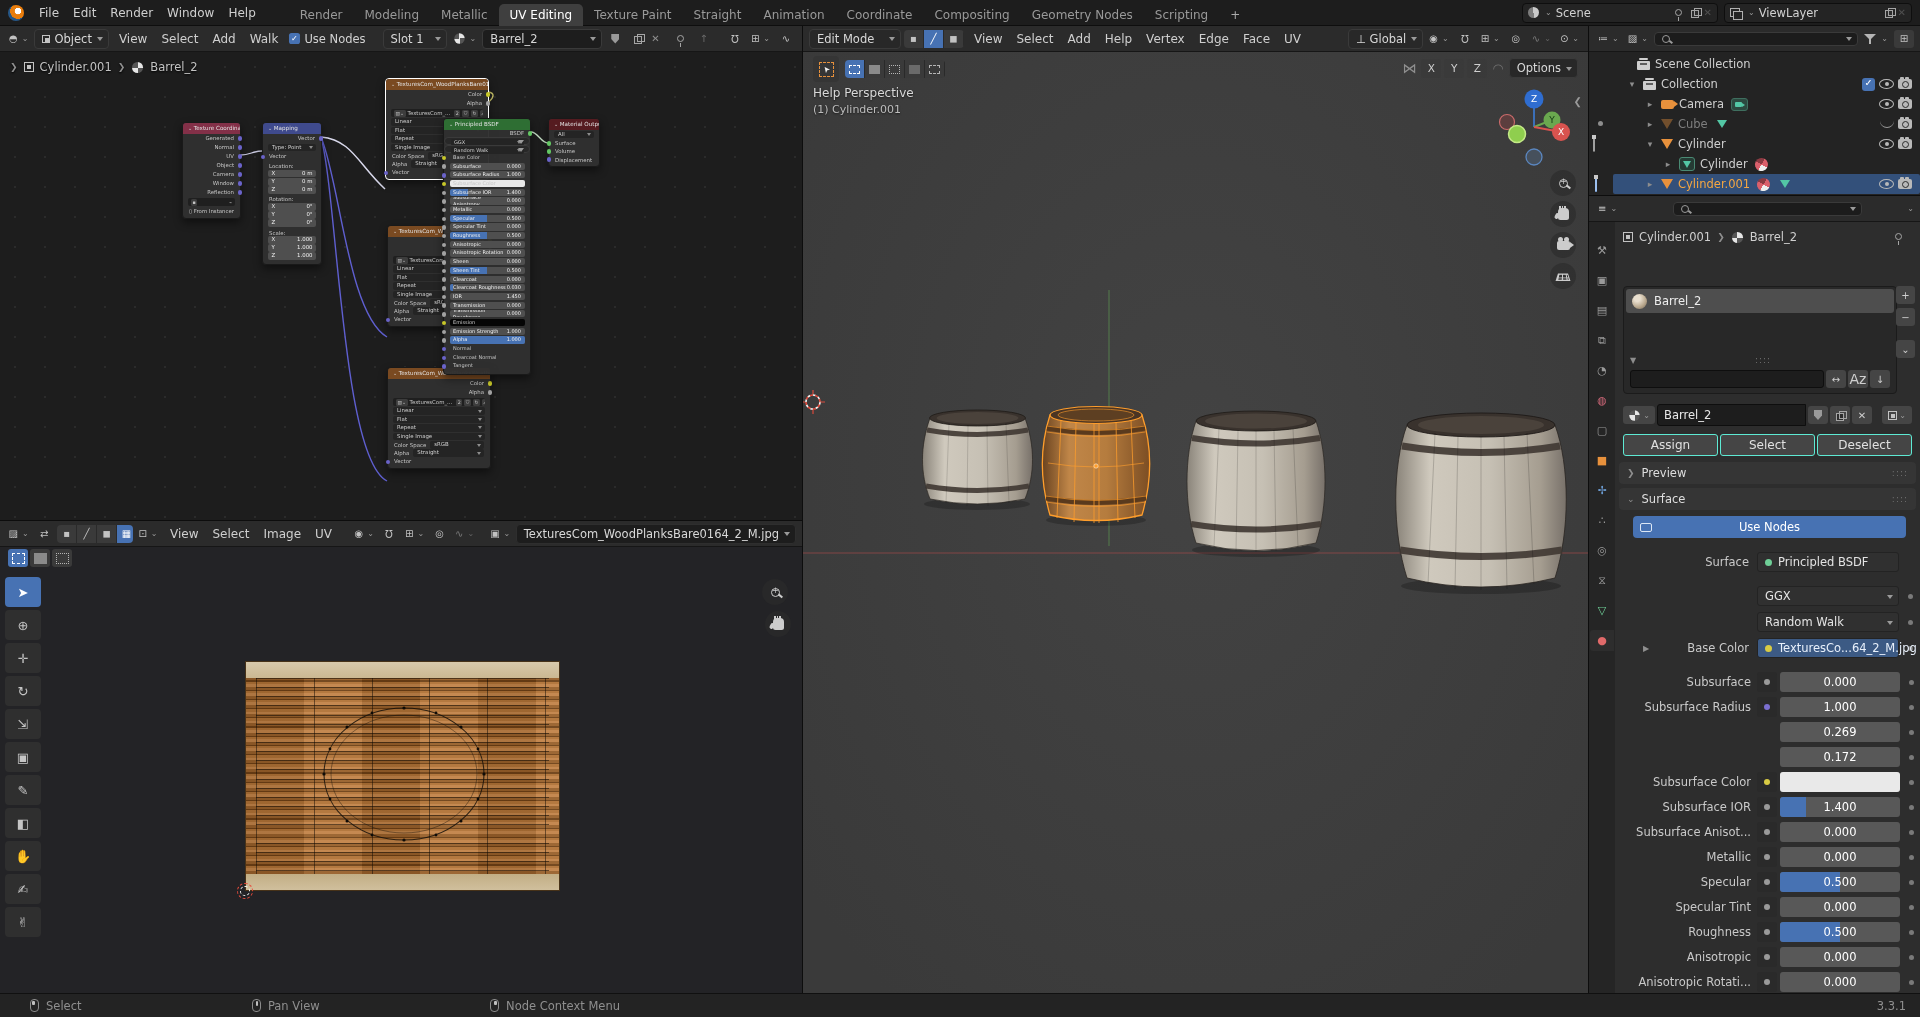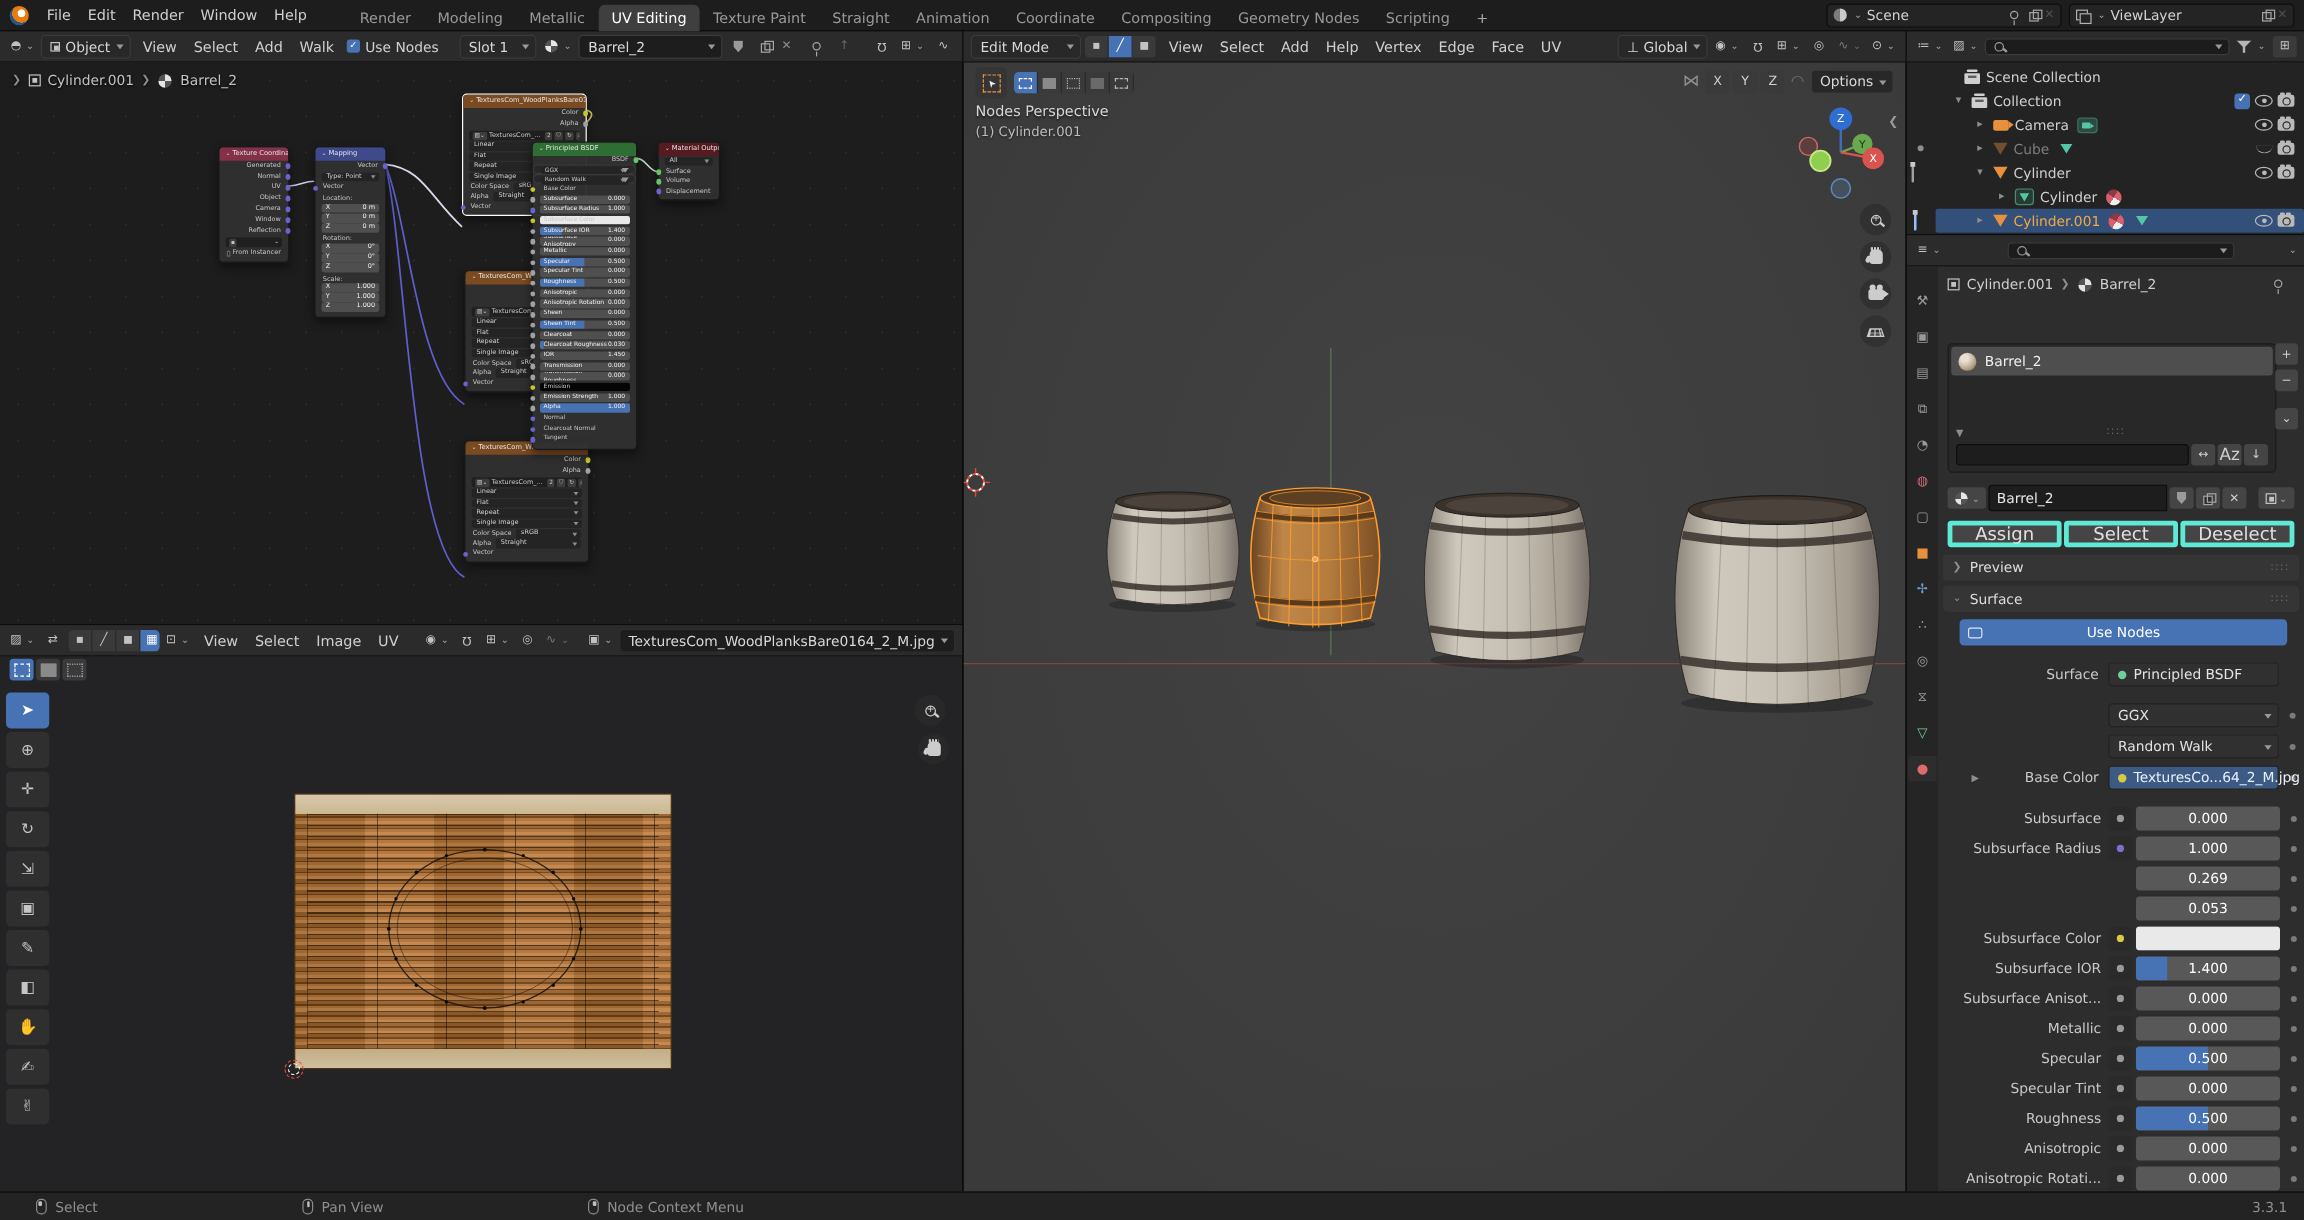--- a/index.html
+++ b/index.html
@@ -175,21 +175,21 @@
 .filterrow{position:absolute;left:6px;right:6px;top:66px;height:14px;display:flex;align-items:center;color:#8d8d8d;font-size:9px}
 .filterrow .gripc{flex:1;text-align:center;letter-spacing:1px;color:#6e6e6e}
 .srchrow{position:absolute;left:6px;right:6px;top:82px;height:20px;display:flex;align-items:center;gap:2px}
 .srchfield{flex:1;height:18px;background:#1d1d1d;border:1px solid #0e0e0e;border-radius:3px}
 .sqbtn{width:20px;height:18px;background:#454545;border-radius:3px;display:flex;align-items:center;justify-content:center;font-size:10px;color:#cfcfcf}
 .btncol{position:absolute;right:4px;width:20px}
 .btncol .sqbtn{margin-bottom:4px;width:19px}
 .matrow{position:absolute;left:8px;top:182px;right:8px;height:22px;display:flex;align-items:center;gap:2px}
 .namefield{flex:1;height:22px;background:#1d1d1d;border:1px solid #0e0e0e;border-radius:3px 0 0 3px;display:flex;align-items:center;padding:0 6px;color:#e8e8e8;font-size:11.5px}
 .actrow{position:absolute;left:8px;top:212px;right:8px;display:flex;gap:2px}
-.actbtn{flex:1;height:22px;background:#454545;border:4px solid #5eead4;border-radius:3px;display:flex;align-items:center;justify-content:center;font-size:15px;color:#e0e0e0}
+.actbtn{flex:1;height:22px;background:#454545;border:1px solid #5eead4;border-radius:3px;display:flex;align-items:center;justify-content:center;font-size:12px;color:#e0e0e0}
 .panelhdr{position:absolute;left:4px;right:4px;height:22px;background:#353535;border-radius:4px;display:flex;align-items:center;gap:7px;padding:0 8px;color:#dedede;font-size:11.5px}
 .panelhdr .grip{margin-left:auto;color:#6e6e6e;font-size:9px;letter-spacing:1px}
 .usenodes{position:absolute;left:18px;right:14px;height:22px;background:#4772b3;border-radius:4px;display:flex;align-items:center;justify-content:center;color:#fff;font-size:11.5px}
 .usenodes .nic{position:absolute;left:7px;width:12px;height:9px;border:1.2px solid #dce7f5;border-radius:2px}
 .fldrow{position:absolute;left:0;right:0;height:20px;display:flex;align-items:center}
 .fldlbl{width:142px;text-align:right;padding-right:8px;color:#c9c9c9;font-size:11.5px;white-space:nowrap}
 .fldval{width:142px;height:20px;background:#303030;border:1px solid #232323;border-radius:3px;display:flex;align-items:center;gap:6px;padding:0 7px;font-size:11.5px;color:#e3e3e3;position:relative}
 .fldval.ddv::after{content:"";position:absolute;right:5px;top:50%;margin-top:-1.5px;border-left:3.5px solid transparent;border-right:3.5px solid transparent;border-top:4px solid #9a9a9a}
 .fldval.texlink{background:#3c5a84;color:#e8f0fb}
 .gdot{width:7px;height:7px;border-radius:50%;background:#6fcf97;flex:none}
@@ -962,21 +962,21 @@
 
       <span class="axbtn">X</span>
           <span class="axbtn">Y</span>
           <span class="axbtn">Z</span>
         </span>
       <span class="xg" style="font-size:13px;opacity:.6">◠</span>
       <span class="dd">Options</span>
     </div>
     <span class="collapse" style="right:6px;top:70px">❮</span>
 
-    <div class="vtext" style="top:60px;font-size:12px">Nodes Perspective</div>
+    <div class="vtext" style="top:60px;font-size:12px">Help Perspective</div>
     <div class="vtext" style="top:77px;font-size:11px;color:#bdbdbd">(1) Cylinder.001</div>
 
     <svg width="785" height="967" style="position:absolute;inset:0">
       <defs>
         <linearGradient id="wood" x1="0" y1="0" x2="1" y2="0">
           <stop offset="0" stop-color="#8a847a"></stop>
             <stop offset=".2" stop-color="#cfc9bd"></stop>
           <stop offset=".55" stop-color="#c6c0b4"></stop>
             <stop offset=".85" stop-color="#a59d90"></stop>
           <stop offset="1" stop-color="#78716a"></stop>
@@ -1323,21 +1323,21 @@
           <i class="rdot"></i>
         </div>
           <div class="vr cont">
           <span class="vlbl"></span>
           <span class="vdeco">
               <i class="vdot"></i>
             </span>
           <span class="vslider">
             <i class="vfill"></i>
             <i class="vsw"></i>
-            <b>0.053</b>
+            <b>0.172</b>
           </span>
           <i class="rdot"></i>
         </div>
           <div class="vr">
           <span class="vlbl">Subsurface Color</span>
           <span class="vdeco">
               <i class="vdot" style="background: rgb(216, 203, 68);"></i>
             </span>
           <span class="vslider">
             <i class="vfill"></i>

